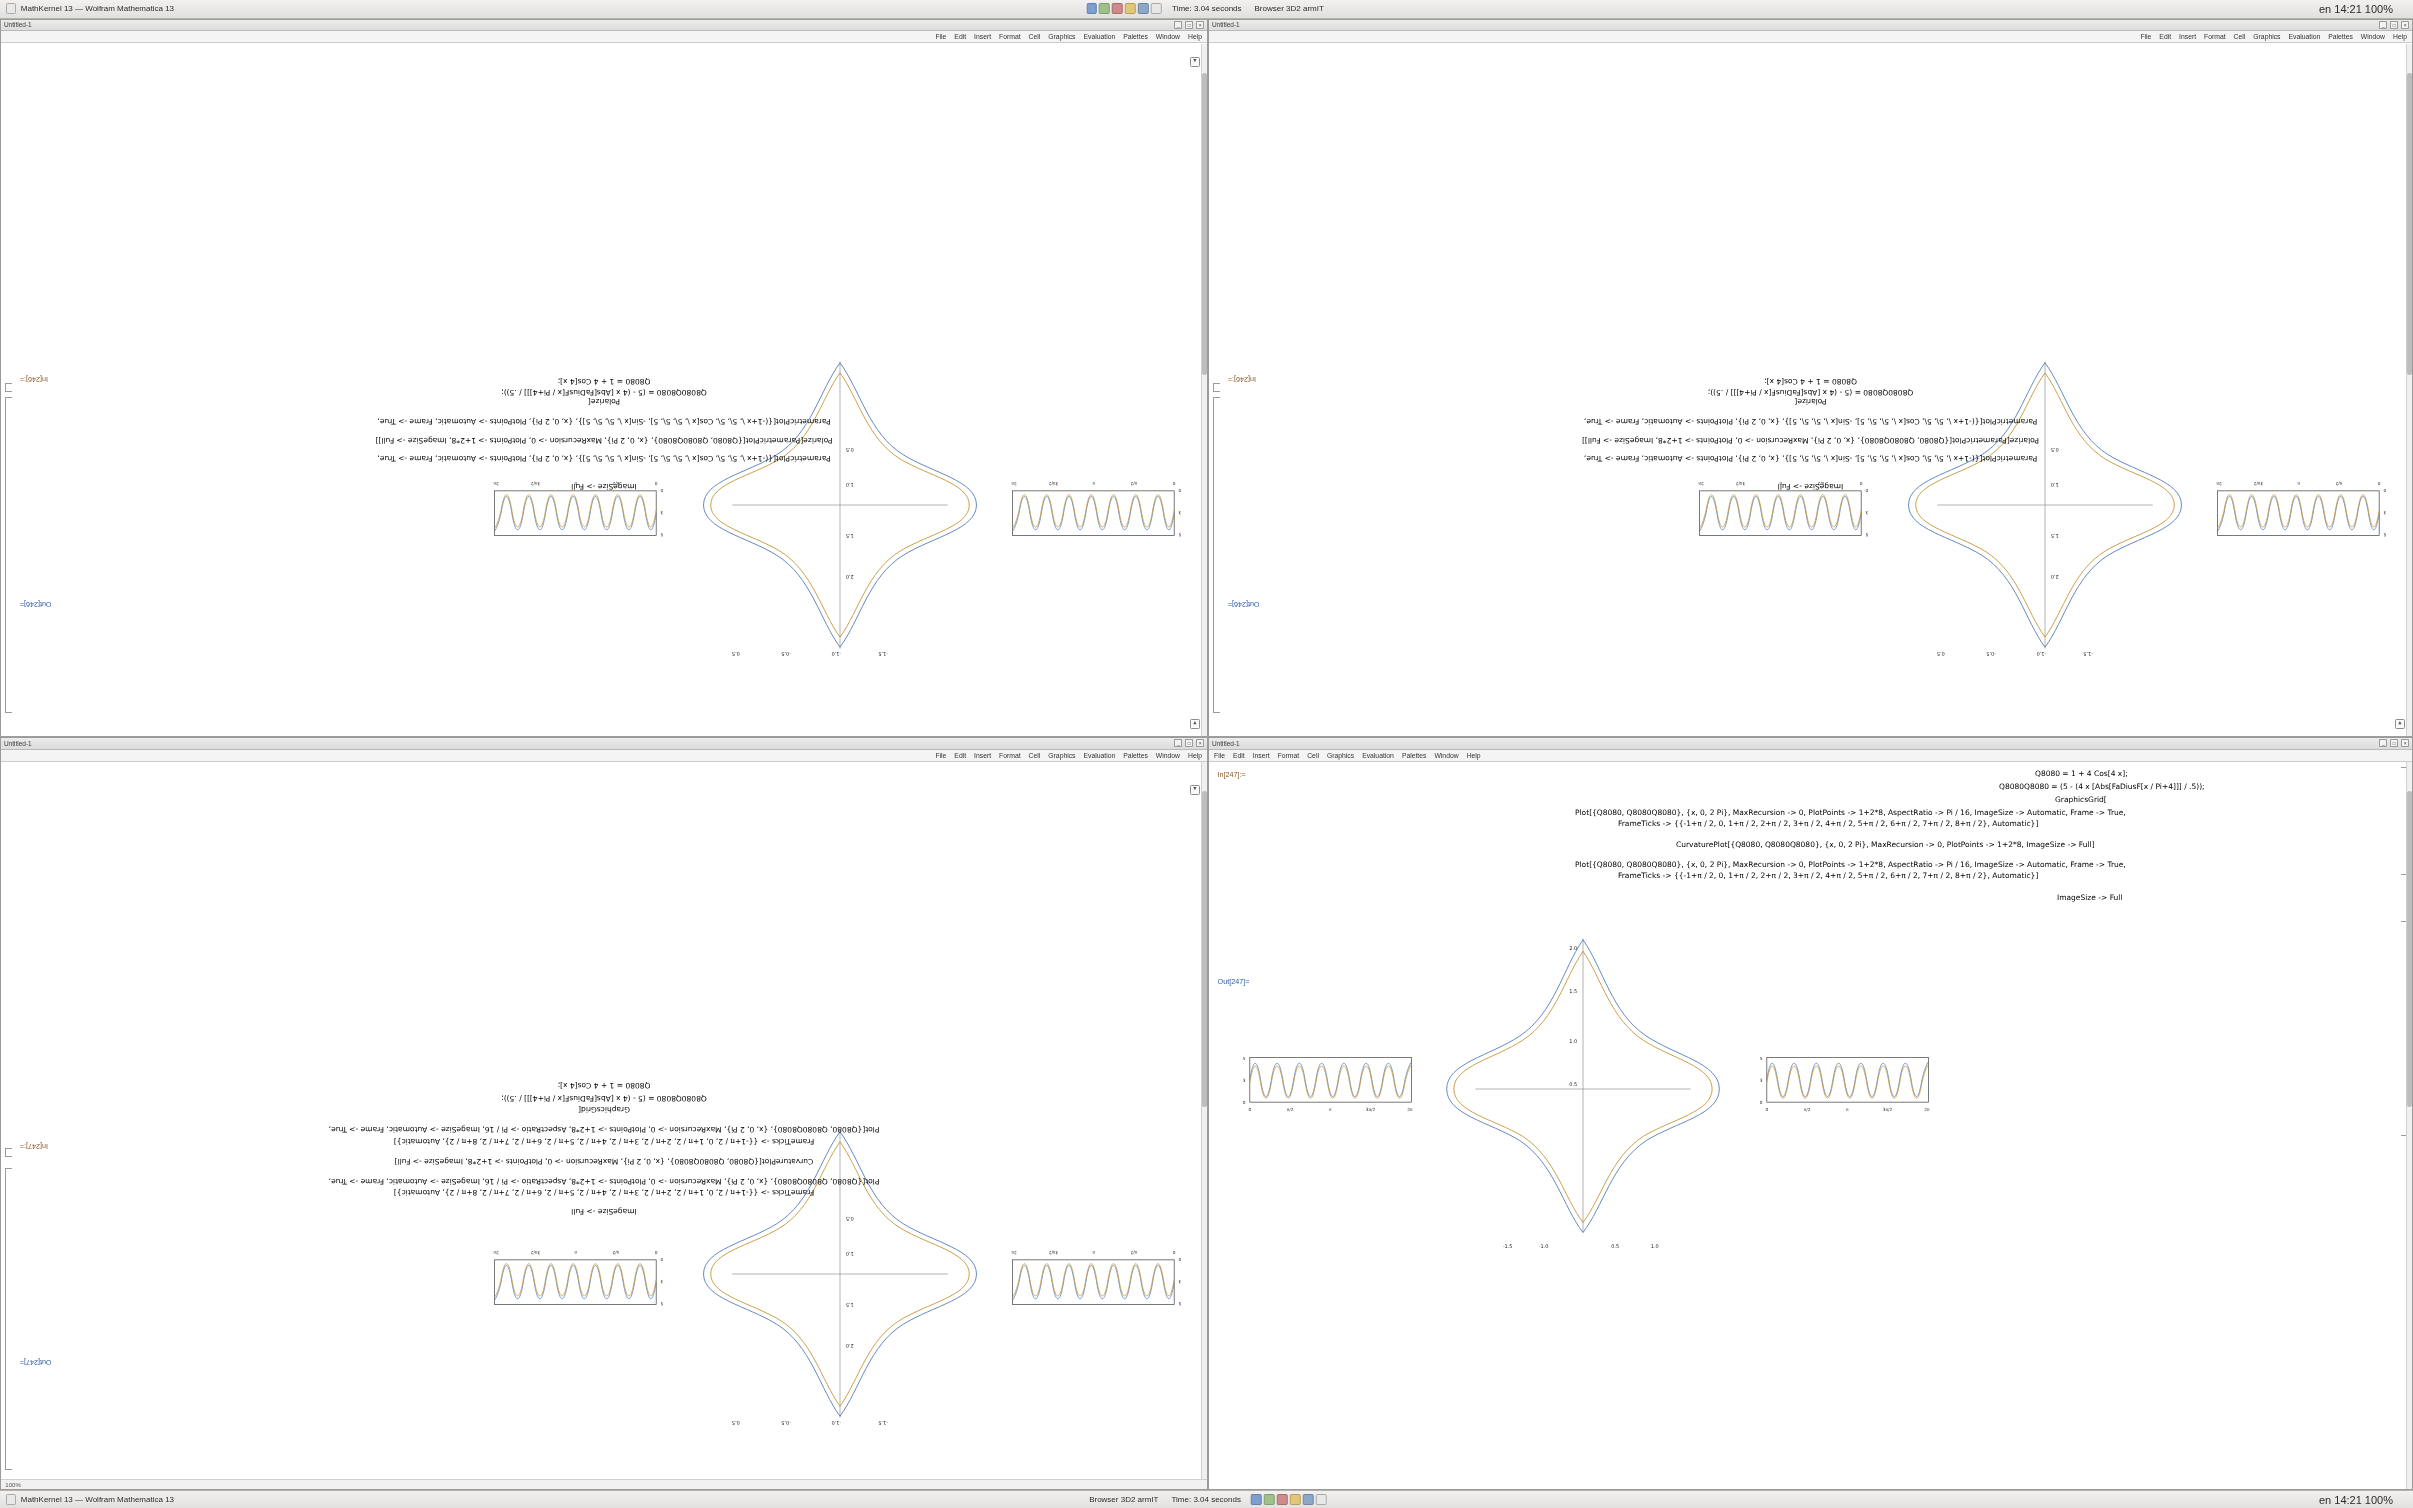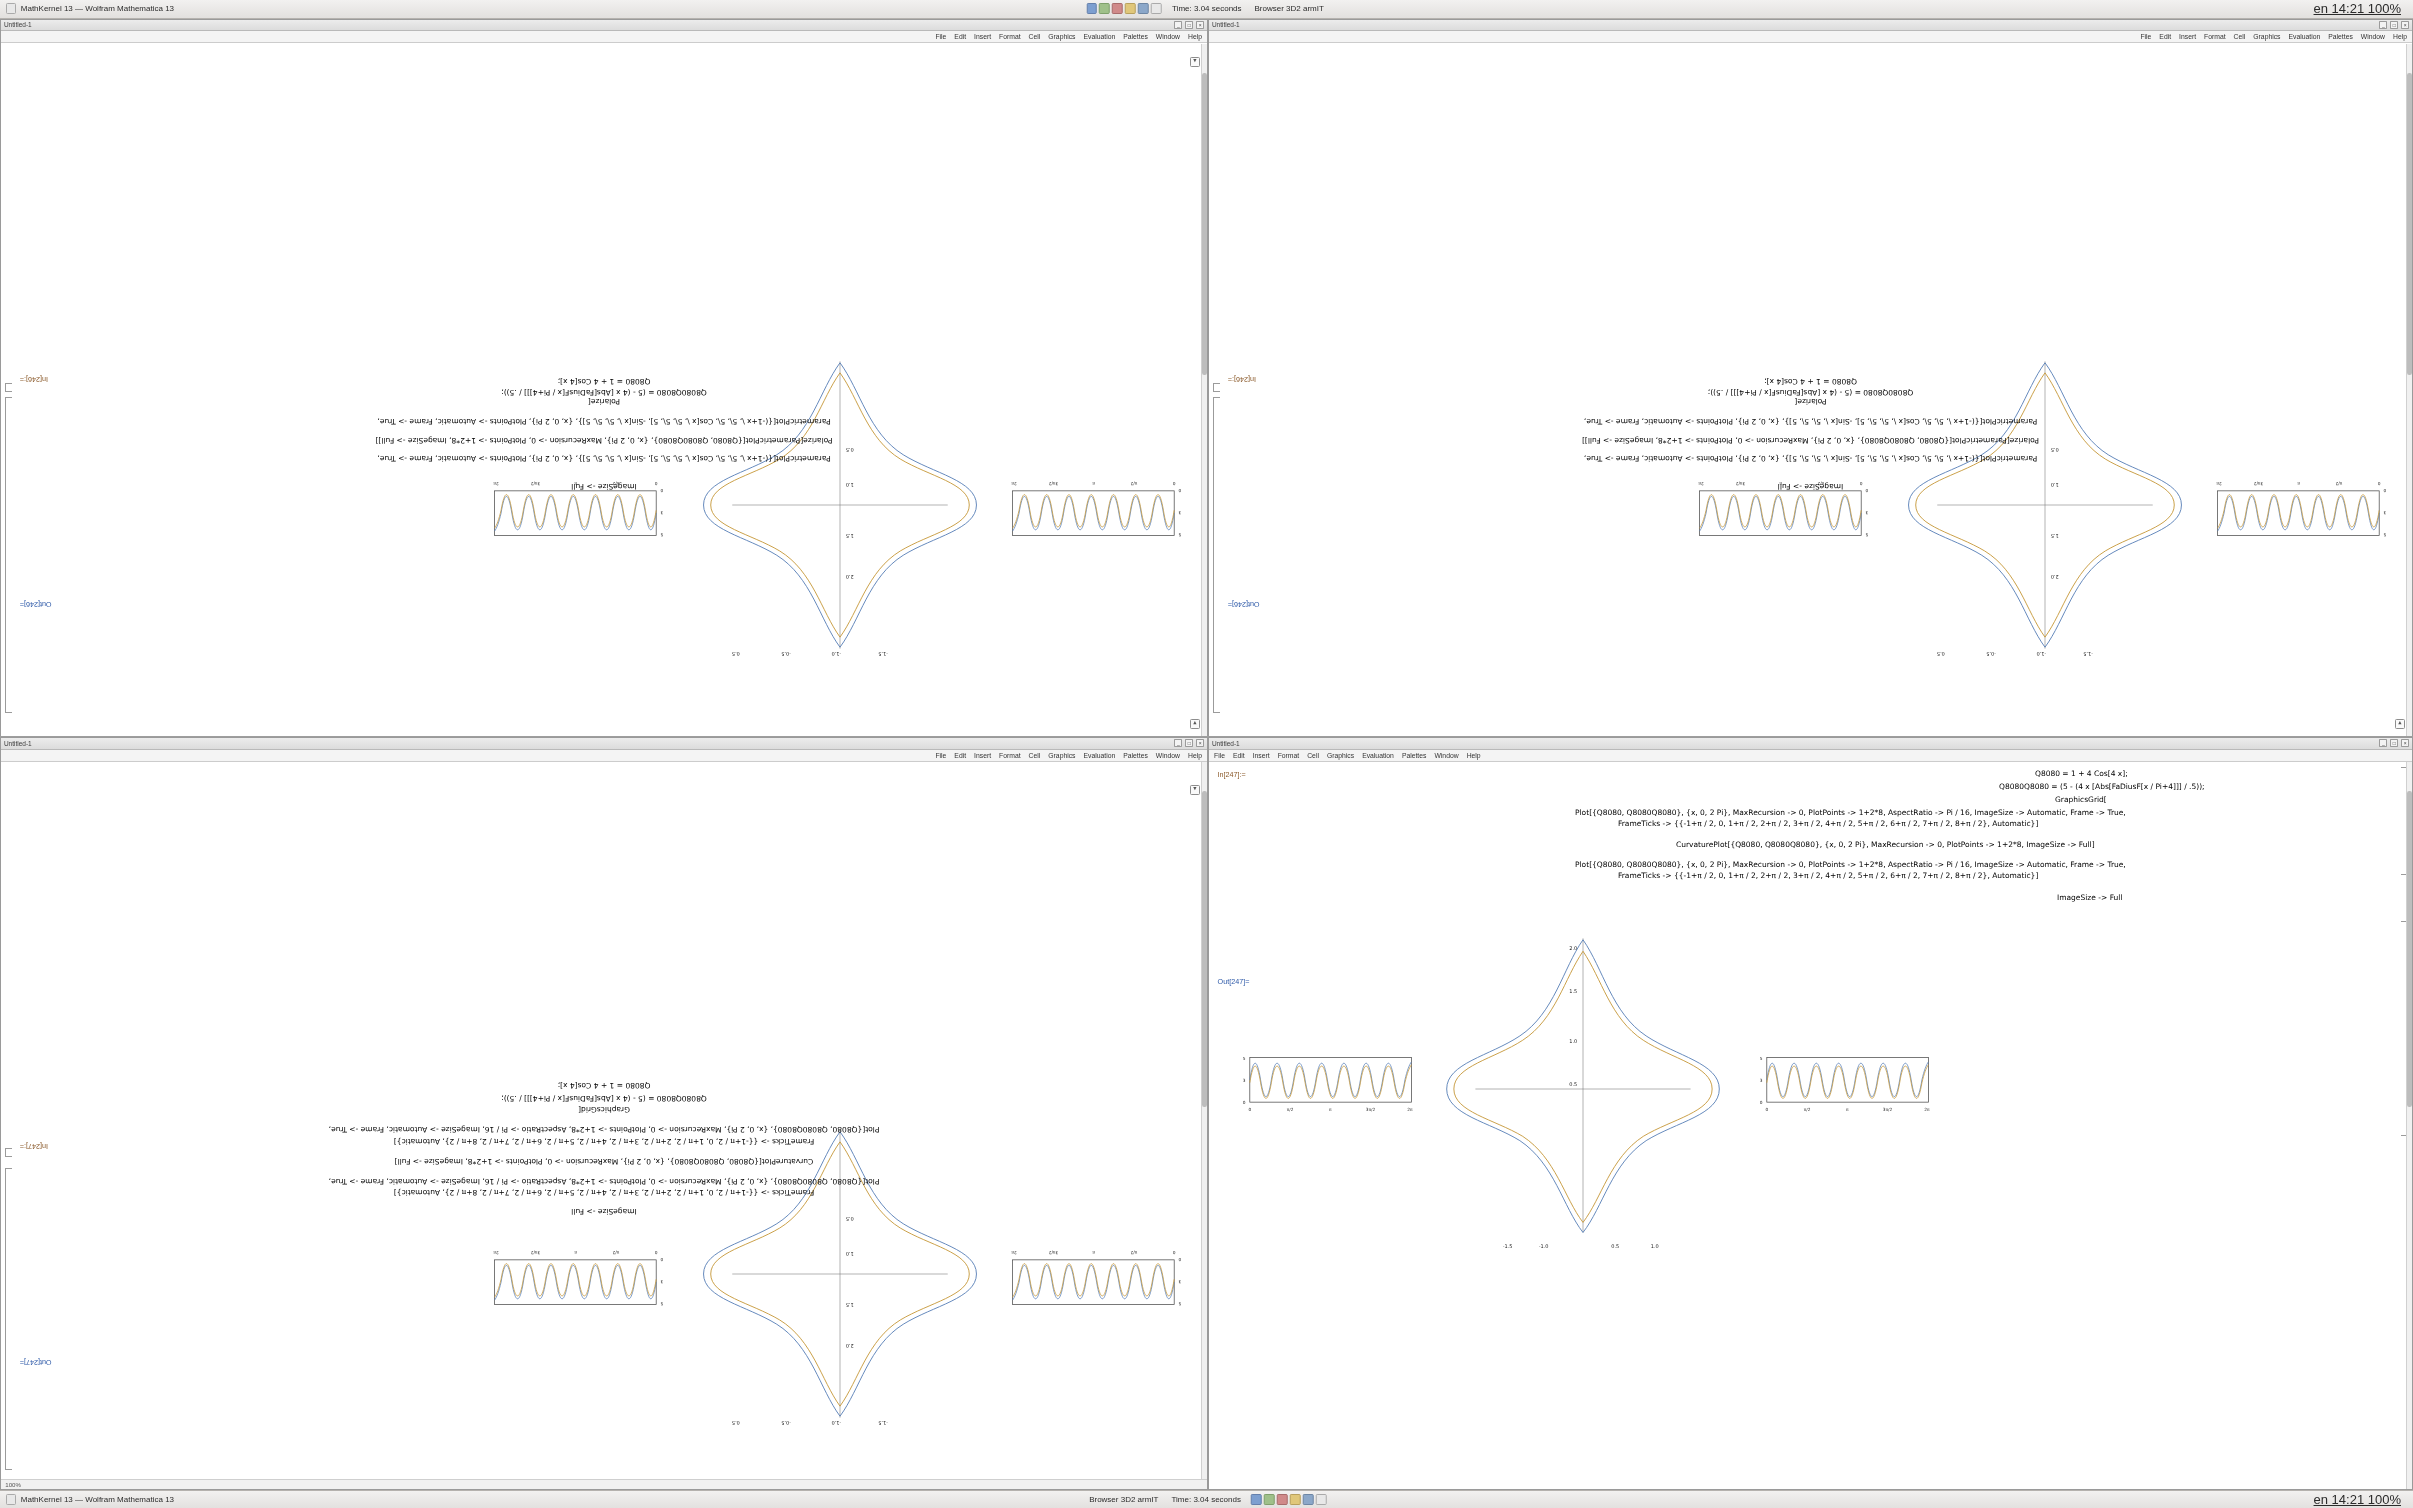--- a/index.html
+++ b/index.html
@@ -21,21 +21,21 @@
     position: absolute; left: 0; width: 2413px; height: 18.7px;
     background: linear-gradient(#f2f1f0, #e2e0de);
     border-bottom: 0.7px solid #b5b2ae;
     display: flex; align-items: center;
     font-size: 8px; color: #2b2b2b;
   }
   .os-panel.top { top: 0; }
   .os-panel.bottom { top: 1490px; border-top: 0.7px solid #b5b2ae; border-bottom: none; }
   .os-left { display: flex; align-items: center; gap: 4.3px; padding-left: 5.7px; }
   .os-center { position: absolute; left: 50%; transform: translateX(-50%); display: flex; align-items: center; gap: 7.2px; }
-  .os-right { position: absolute; right: 12px; display: flex; align-items: center; gap: 5.7px; font-size: 13px; text-decoration: underline; }
+  .os-right { position: absolute; right: 20px; display: flex; align-items: center; gap: 5.7px; font-size: 11px; }
   .tray-icons { display: flex; gap: 2.2px; align-items: center; }
   .tray-ic {
     width: 10.8px; height: 10.8px; border-radius: 1.4px;
     background: #8ba7c9; border: 0.7px solid #6d86a4;
     display: inline-block;
   }
   .tray-ic.g { background: #9fc08a; border-color: #7fa06c; }
   .tray-ic.r { background: #d08a8a; border-color: #a96c6c; }
   .tray-ic.y { background: #e0c77a; border-color: #b8a05c; }
   .tray-ic.b { background: #7d9fd0; border-color: #6580ac; }

